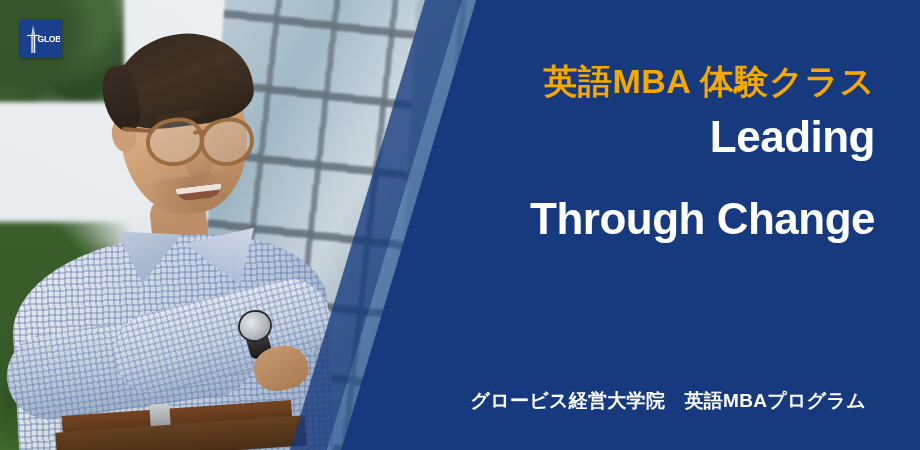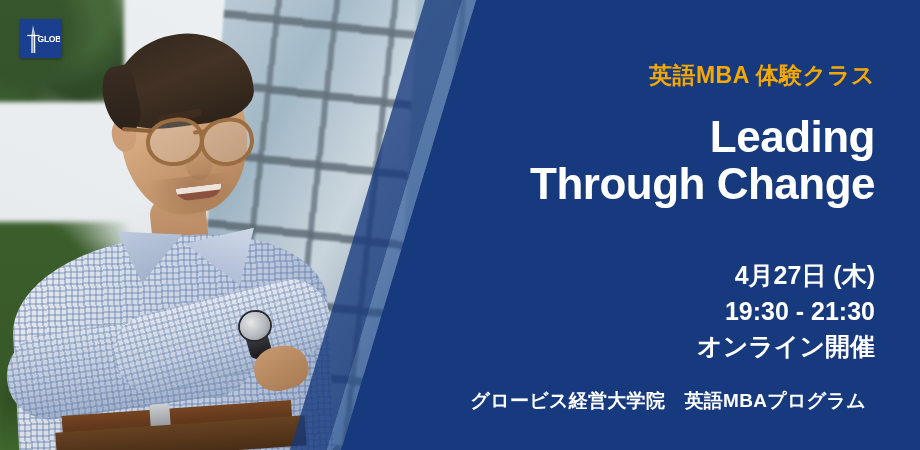--- a/index.html
+++ b/index.html
@@ -257,29 +257,29 @@
   }
   .logo svg{display:block;}
 
   
   .txt{
     position:absolute;right:45px;top:0;width:470px;height:450px;
     text-align:right;color:#fff;
   }
   .eyebrow{
     position:absolute;right:0;top:64px;width:100%;
-    font-size:23px;font-weight:bold;color:#f5a800;letter-spacing:.5px;
+    font-size:34px;font-weight:bold;color:#f5a800;letter-spacing:.5px;
     line-height:1;white-space:nowrap;
   }
   .title{
     position:absolute;right:0;top:113px;width:100%;
     font-size:44px;font-weight:bold;line-height:1.07;
     letter-spacing:-.5px;color:#ffffff;
   }
-  .title .l2{display:block;}
+  .title .l2{display:block;margin-top:35px;}
   .meta{
     position:absolute;right:0;top:258px;width:100%;
     font-size:25px;font-weight:bold;line-height:1.42;color:#ffffff;
   }
   .meta span{display:block;}
   .footer{
     position:absolute;right:9px;top:388px;width:100%;
     font-size:19px;font-weight:bold;color:#ffffff;letter-spacing:.3px;
     white-space:pre;
   }
@@ -345,22 +345,17 @@
 
   <div class="txt">
 
     <div class="eyebrow">英語MBA 体験クラス</div>
 
     <div class="title">
       <span class="l1">Leading</span>
       <span class="l2">Through Change</span>
     </div>
 
-    <div class="meta">
-      <span>4月27日 (木)</span>
-      <span>19:30 - 21:30</span>
-      <span>オンライン開催</span>
-    </div>
 
     <div class="footer">グロービス経営大学院　英語MBAプログラム</div>
   </div>
 
 </div>
 
 </body></html>

